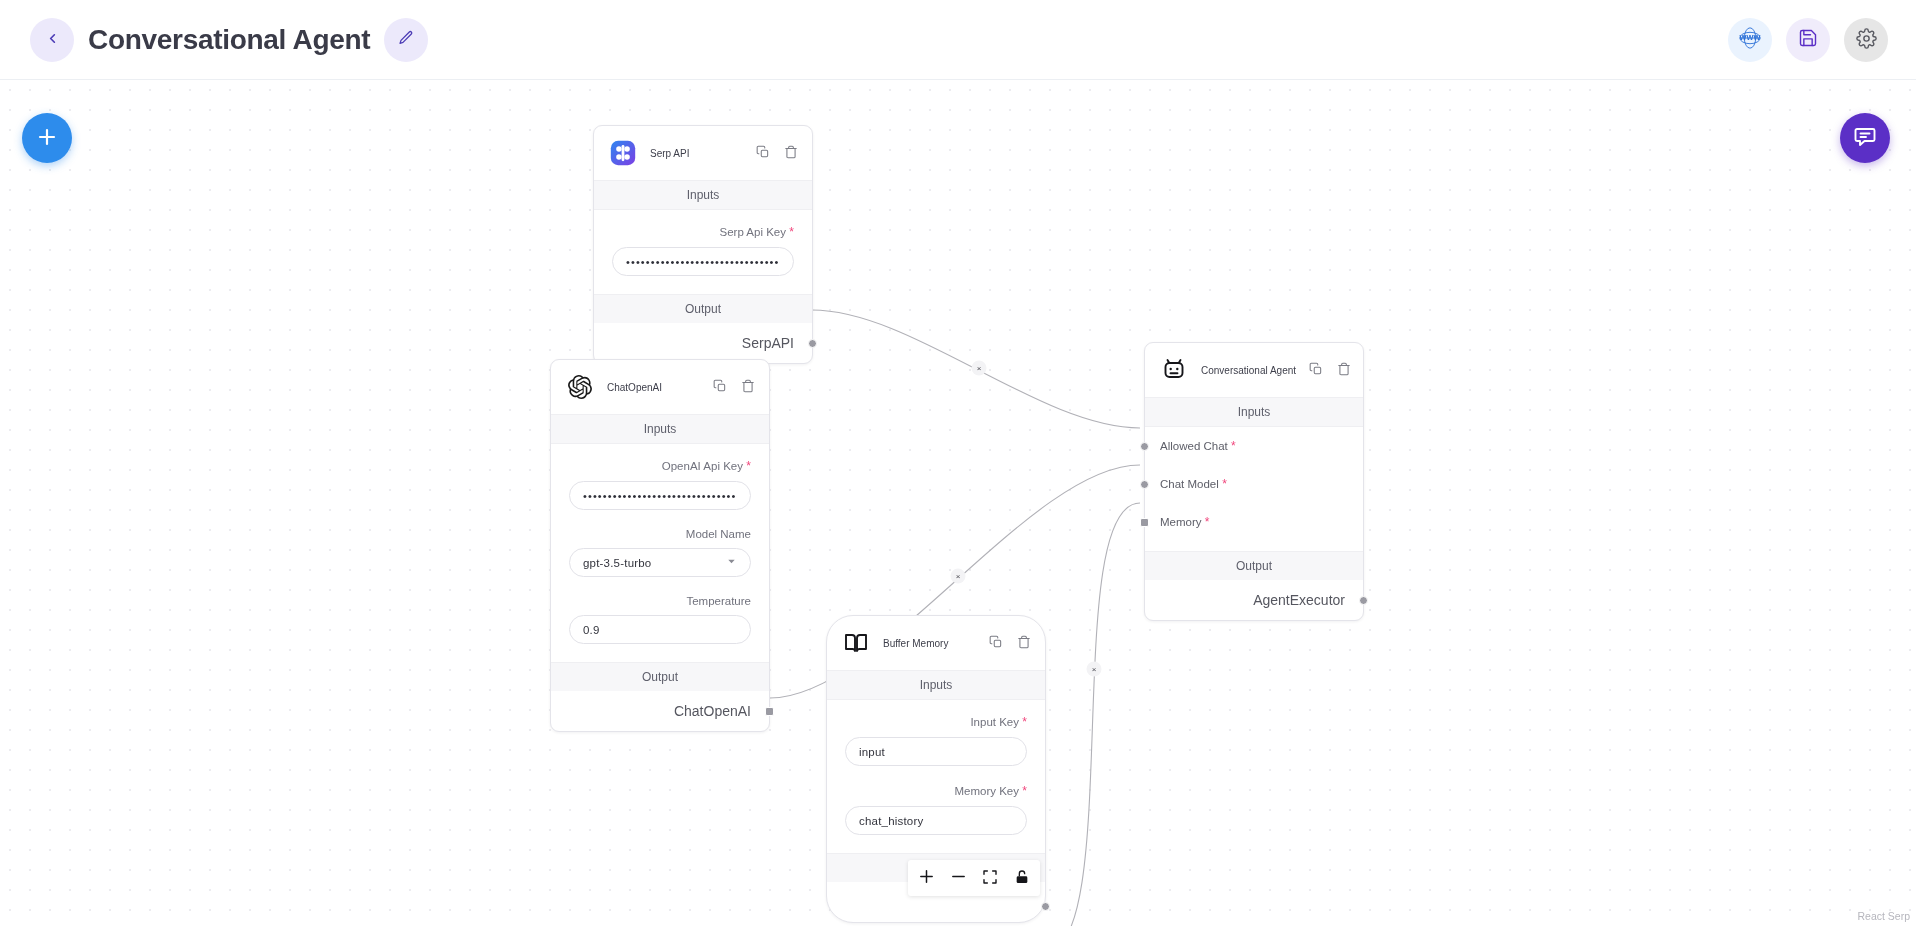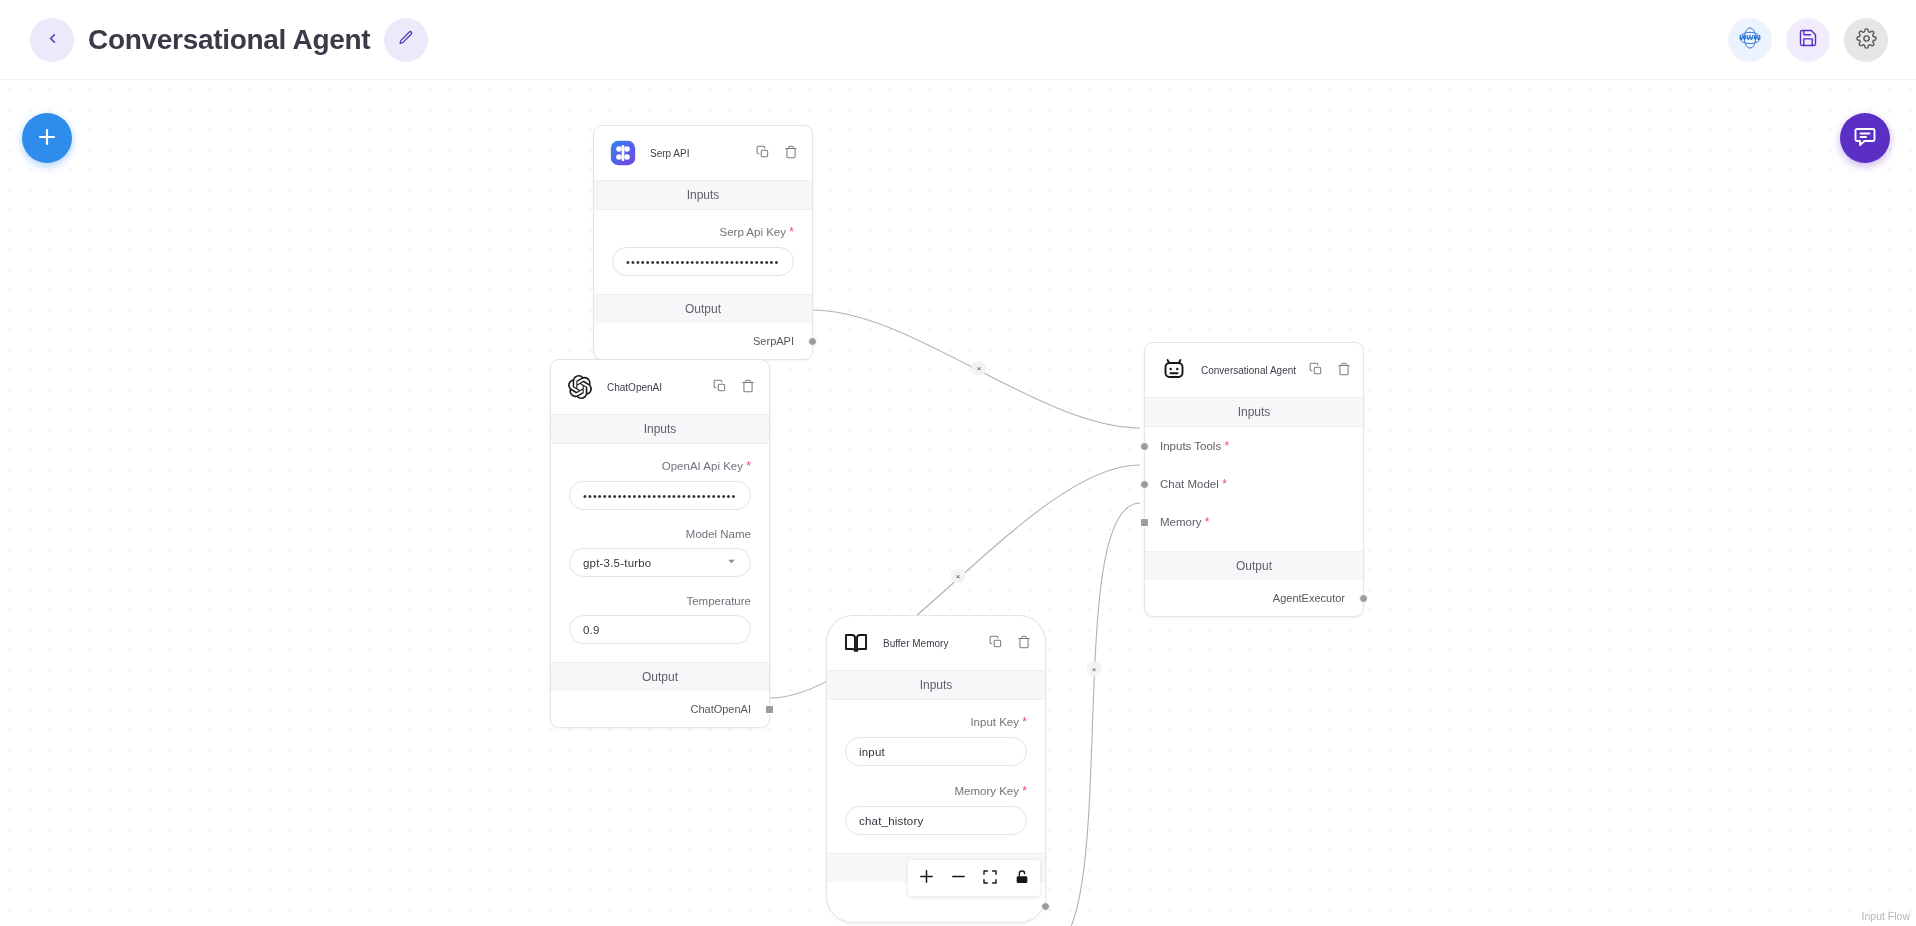--- a/index.html
+++ b/index.html
@@ -90,21 +90,21 @@
   .inp {
     width: 100%; height: 29px; border: 1px solid #e2e2e8; border-radius: 15px;
     background: #fff; padding: 0 13px; font-size: 11.5px; color: #33343d;
     display: flex; align-items: center; font-family: "Liberation Sans", sans-serif;
     letter-spacing: .2px; overflow: hidden; white-space: nowrap;
   }
   .inp.sel { justify-content: space-between; }
   .dots { color: #2f3039; letter-spacing: 1.1px; font-size: 11px; overflow: hidden; }
   .out-row {
     display: flex; justify-content: flex-end; align-items: center;
-    padding: 12px 18px 12px 0; color: #55565f; font-size: 11px;
+    padding: 12px 18px 12px 0; color: #55565f; font-size: 14px;
   }
   .handle {
     position: absolute; width: 9px; height: 9px; border-radius: 50%;
     background: #9a9aa2; border: 1px solid #ffffff;
   }
   .handle.sq { border-radius: 2px; }
   .in-row {
     display: flex; align-items: center; padding: 12px 0 12px 15px;
     color: #5d5e68; font-size: 11.5px; position: relative;
   }
@@ -394,21 +394,21 @@
               <polyline points="3 6 5 6 21 6"></polyline>
                 <path d="M19 6v14a2 2 0 0 1-2 2H7a2 2 0 0 1-2-2V6m3 0V4a2 2 0 0 1 2-2h4a2 2 0 0 1 2 2v2"></path>
               </svg>
           </span>
         </span>
       </div>
       <div class="band">Inputs</div>
 
       <div class="in-row">
         <span class="handle" style="left:-5px;"></span>
-        <span>Inputs Tools</span>
+        <span>Allowed Chat</span>
         <span class="req">&nbsp;*</span>
       </div>
       <div class="in-row">
         <span class="handle" style="left:-5px;"></span>
         <span>Chat Model</span>
         <span class="req">&nbsp;*</span>
       </div>
       <div class="in-row">
         <span class="handle sq" style="left:-5px;"></span>
         <span>Memory</span>
@@ -471,15 +471,15 @@
       <button class="ctl">
         <span>
           <svg width="16" height="16" viewBox="0 0 24 24" fill="none" stroke="#16161a" stroke-width="2">
             <rect x="4" y="11" width="16" height="10" rx="2" fill="#16161a" stroke="none"></rect>
             <path d="M8 11V7a4 4 0 0 1 8 0v1"></path>
             </svg>
         </span>
       </button>
     </div>
 
-    <div class="attrib">Input Flow</div>
+    <div class="attrib">React Serp</div>
   </div>
 </div>
 
 </body></html>

